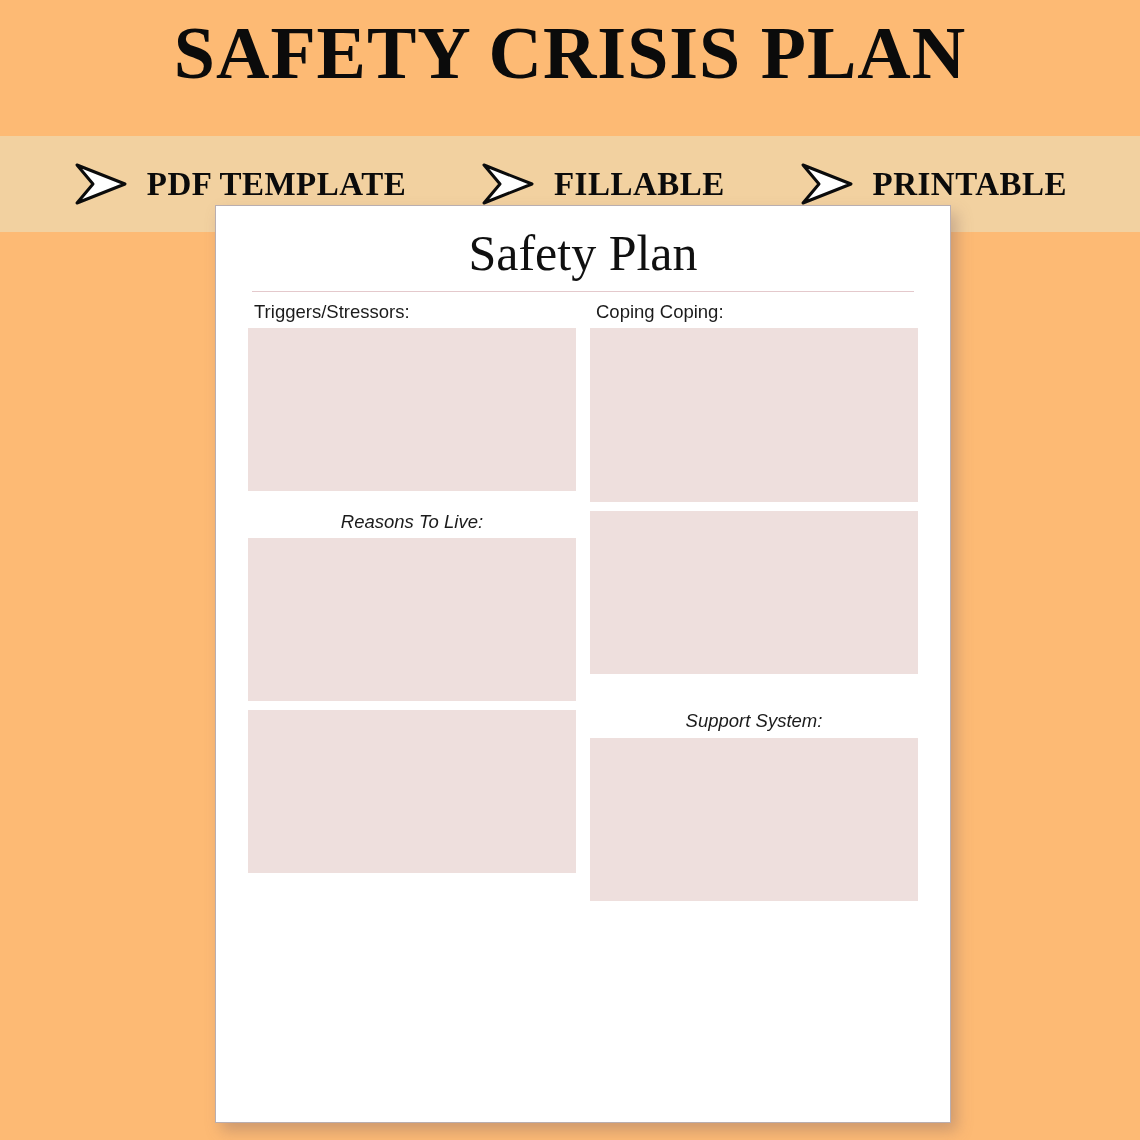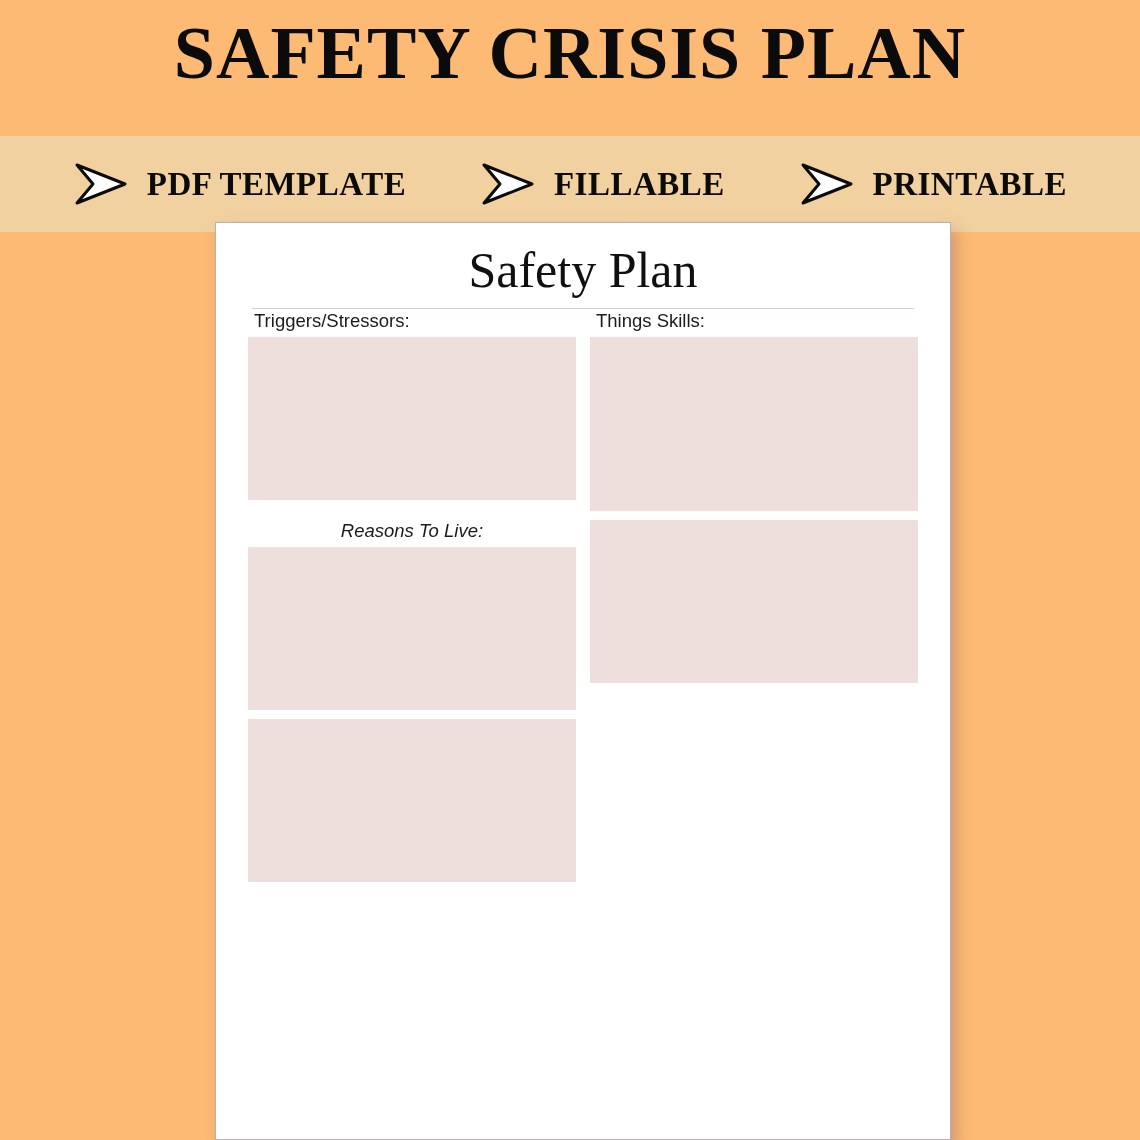--- a/index.html
+++ b/index.html
@@ -65,21 +65,21 @@
     font-weight: bold;
     font-size: 33px;
     letter-spacing: 0.5px;
     color: #0b0b0b;
     white-space: nowrap;
   }
 
   
   .sheet-shadow {
     position: absolute;
-    top: 222px;
+    top: 205px;
     left: 215px;
     width: 736px;
     height: 918px;
     background: #ffffff;
     border: 1px solid #b9aeb0;
     box-shadow: 6px 8px 14px rgba(120, 95, 100, 0.35);
     box-sizing: border-box;
     overflow: hidden;
   }
   .sheet-inner {
@@ -99,21 +99,21 @@
     margin-top: 8px;
     line-height: 1.1;
   }
   .doc-rule {
     margin: 10px 4px 0 4px;
     height: 1px;
     background: #e4c9cc;
   }
 
   .grid {
-    margin-top: 1px;
+    margin-top: 9px;
     display: grid;
     grid-template-columns: 1fr 1fr;
     column-gap: 14px;
     row-gap: 0px;
   }
   .field {
     margin-bottom: 9px;
   }
   .field-label {
     font-family: "Liberation Sans", sans-serif;
@@ -187,35 +187,39 @@
       <div class="grid">
 
         <div class="field">
           <div class="field-label">Triggers/Stressors:</div>
           <div class="field-box"></div>
         </div>
 
 
 
         <div class="field">
-          <div class="field-label">Things Skills:</div>
+          <div class="field-label">Coping Coping:</div>
           <div class="field-box tall"></div>
         </div>
 
         <div class="field">
           <div class="field-label center">Reasons To Live:</div>
           <div class="field-box"></div>
         </div>
 
         <div class="field">
           <div class="field-box"></div>
         </div>
 
         <div class="field">
           <div class="field-box"></div>
         </div>
 
+        <div class="field">
+          <div class="field-label center">Support System:</div>
+          <div class="field-box"></div>
+        </div>
 
       </div>
     </div>
   </div>
 
 </div>
 
 </body></html>

